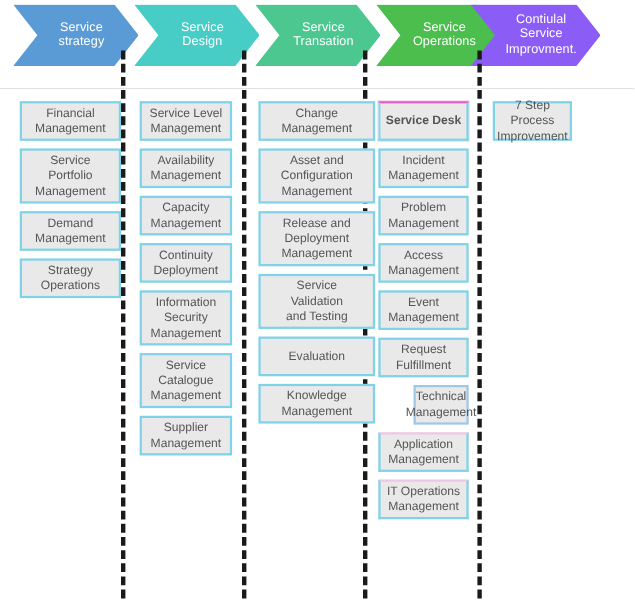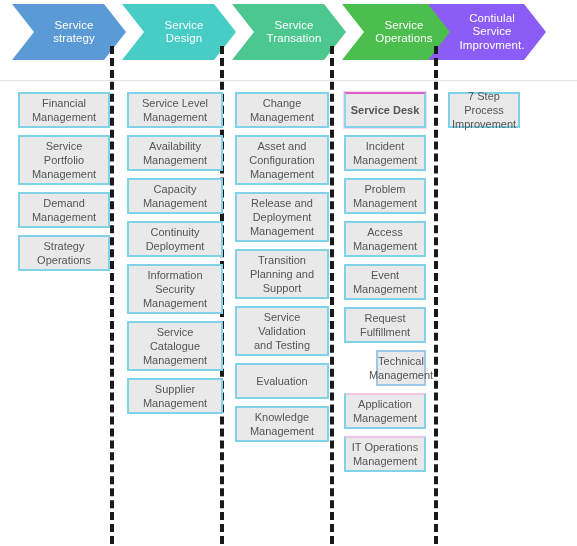--- a/index.html
+++ b/index.html
@@ -154,50 +154,47 @@
         <div class="process-box h2">Financial
 Management</div>
         <div class="process-box h3">Service
 Portfolio
 Management</div>
         <div class="process-box h2">Demand
 Management</div>
         <div class="process-box h2">Strategy
 Operations</div>
       </div>
-      <div class="column" style="left: 127px; width: 96px;">
+      <div class="column" style="left: 127px; width: 84px;">
         <div class="process-box h2">Service Level
 Management</div>
         <div class="process-box h2">Availability
 Management</div>
         <div class="process-box h2">Capacity
 Management</div>
         <div class="process-box h2">Continuity
 Deployment</div>
         <div class="process-box h3">Information
 Security
 Management</div>
         <div class="process-box h3">Service
 Catalogue
 Management</div>
         <div class="process-box h2">Supplier
 Management</div>
       </div>
-      <div class="column" style="left: 235px; width: 94px;">
+      <div class="column" style="left: 235px; width: 106px;">
         <div class="process-box h2">Change
 Management</div>
         <div class="process-box h3">Asset and
 Configuration
 Management</div>
         <div class="process-box h3">Release and
 Deployment
 Management</div>
-        <div class="process-box h3">Transition
-Planning and
-Support</div>
         <div class="process-box h3">Service
 Validation
 and Testing</div>
         <div class="process-box h2">Evaluation</div>
         <div class="process-box h2">Knowledge
 Management</div>
       </div>
       <div class="column" style="left: 344px; width: 82px;">
         <div class="process-box h2 selected">Service Desk</div>
         <div class="process-box h2">Incident

